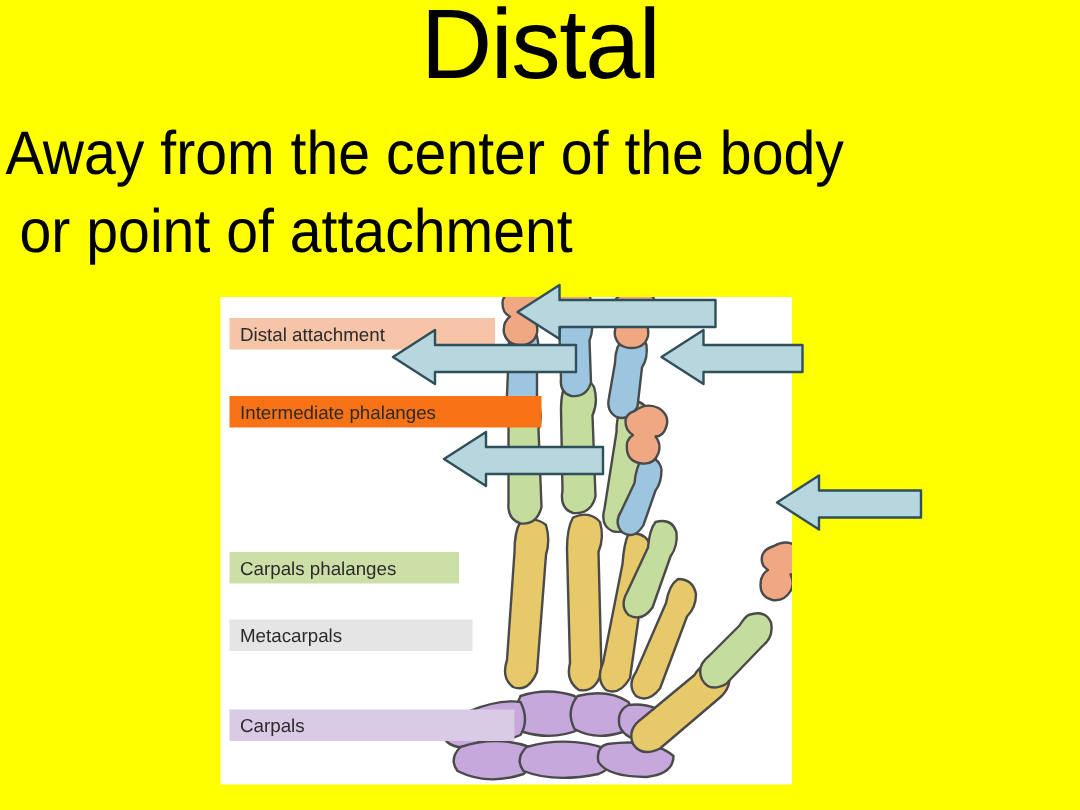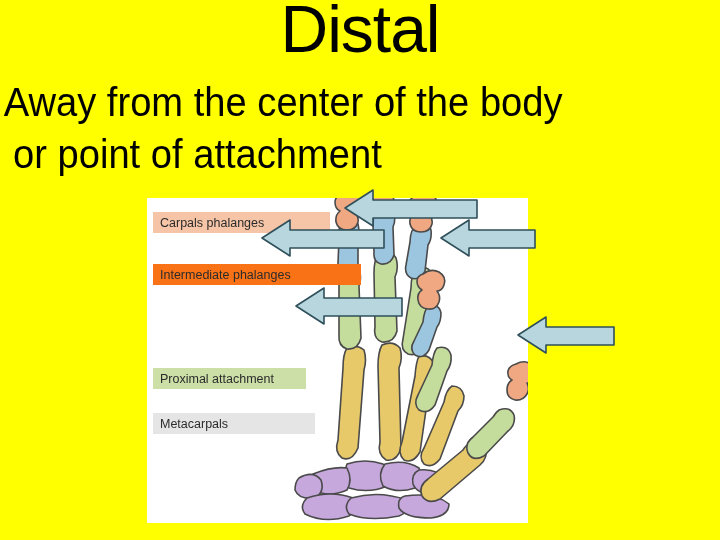--- a/index.html
+++ b/index.html
@@ -140,30 +140,33 @@
             <path d="M268,-2 q8,-6 16,-2 q8,5 5,13 q-2,6 -7,6 q4,5 3,11 q-2,8 -11,8 q-9,0 -11,-8 q-1,-7 4,-11 q-5,-2 -5,-9 q0,-5 6,-8 z"></path>
 
             <path d="M276,76 q8,-6 16,-2 q8,5 5,13 q-2,6 -7,6 q4,5 2,11 q-3,8 -11,7 q-9,-1 -10,-9 q-1,-7 4,-10 q-5,-3 -5,-9 q0,-5 6,-7 z"></path>
 
             <path d="M369,166 q9,-5 16,1 q7,6 3,13 q-3,5 -8,5 q3,6 0,11 q-4,7 -12,6 q-8,-2 -8,-10 q0,-7 5,-10 q-5,-3 -4,-9 q1,-5 8,-7 z"></path>
           </g>
         </g>
       </svg>
 
       <div class="legend lg-distal">
-        <span>Carpals phalanges</span>
+        <span>Distal attachment</span>
       </div>
       <div class="legend lg-inter">
         <span>Intermediate phalanges</span>
       </div>
       <div class="legend lg-prox">
-        <span>Proximal attachment</span>
+        <span>Carpals phalanges</span>
       </div>
       <div class="legend lg-meta">
         <span>Metacarpals</span>
+      </div>
+      <div class="legend lg-carp">
+        <span>Carpals</span>
       </div>
 
     </div>
 
     <div class="arrow" style="left:196px;top:-10px;">
       <svg width="136" height="40" viewBox="0 0 136 40">
         <path d="M2,20 L30,2 L30,12 L134,12 L134,30 L30,30 L30,38 Z" fill="#b7d6de" stroke="#2f4f5a" stroke-width="1.6" stroke-linejoin="round"></path>
       </svg>
     </div>
 

